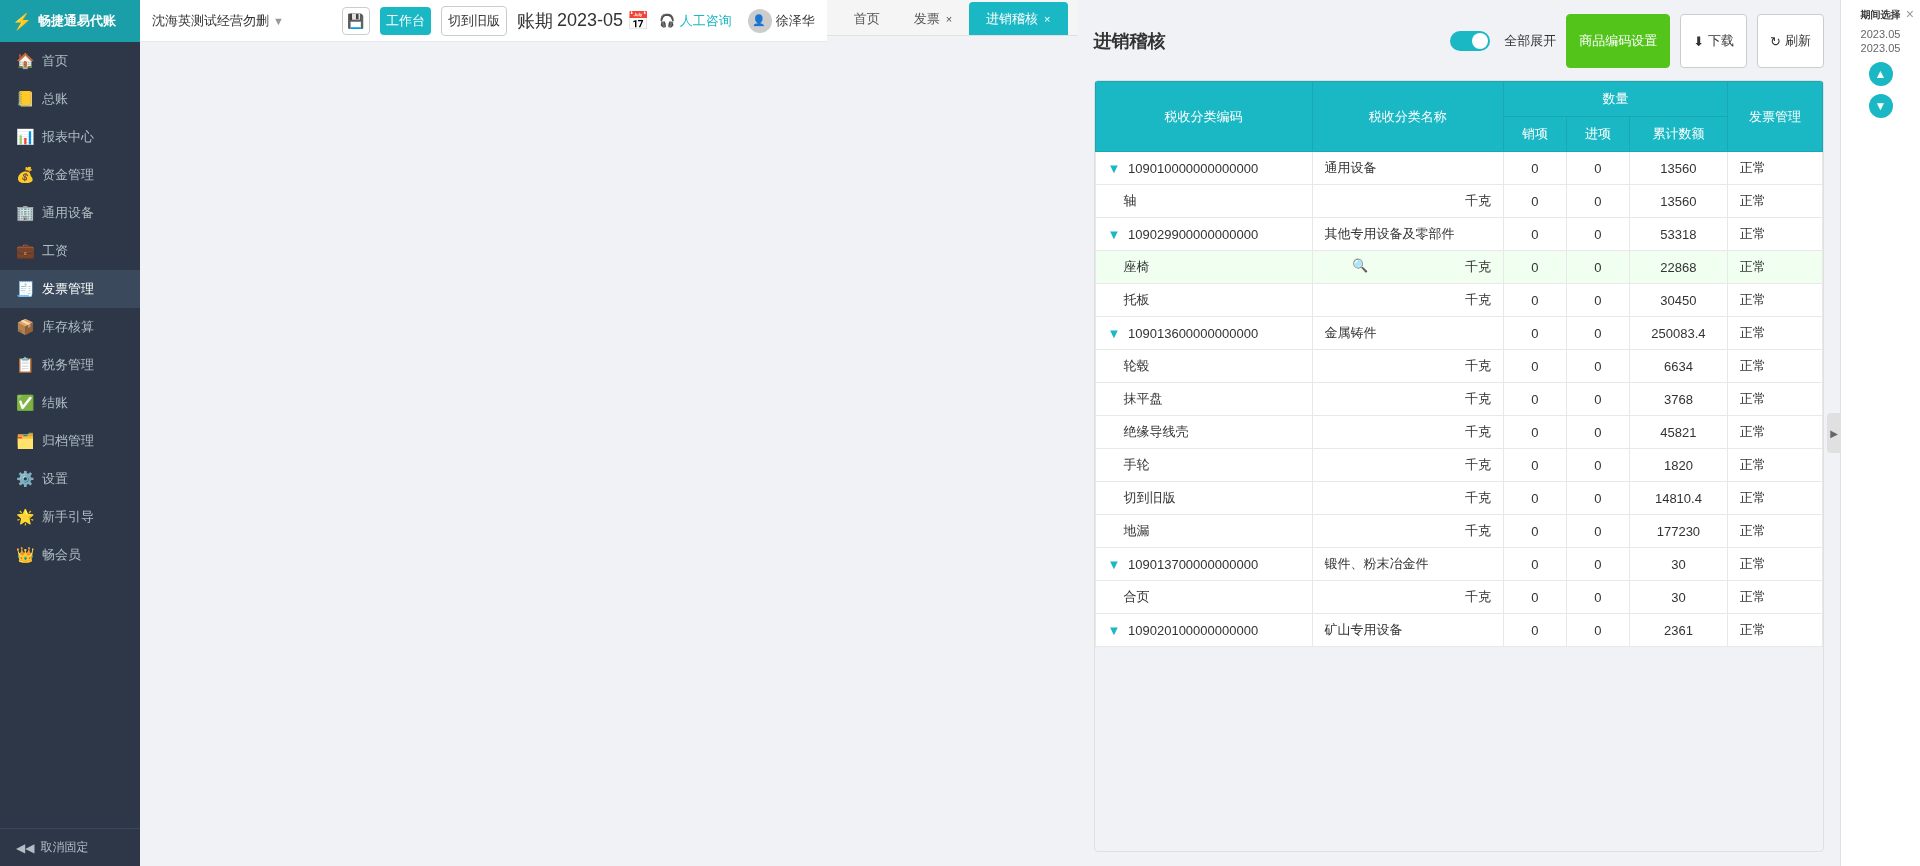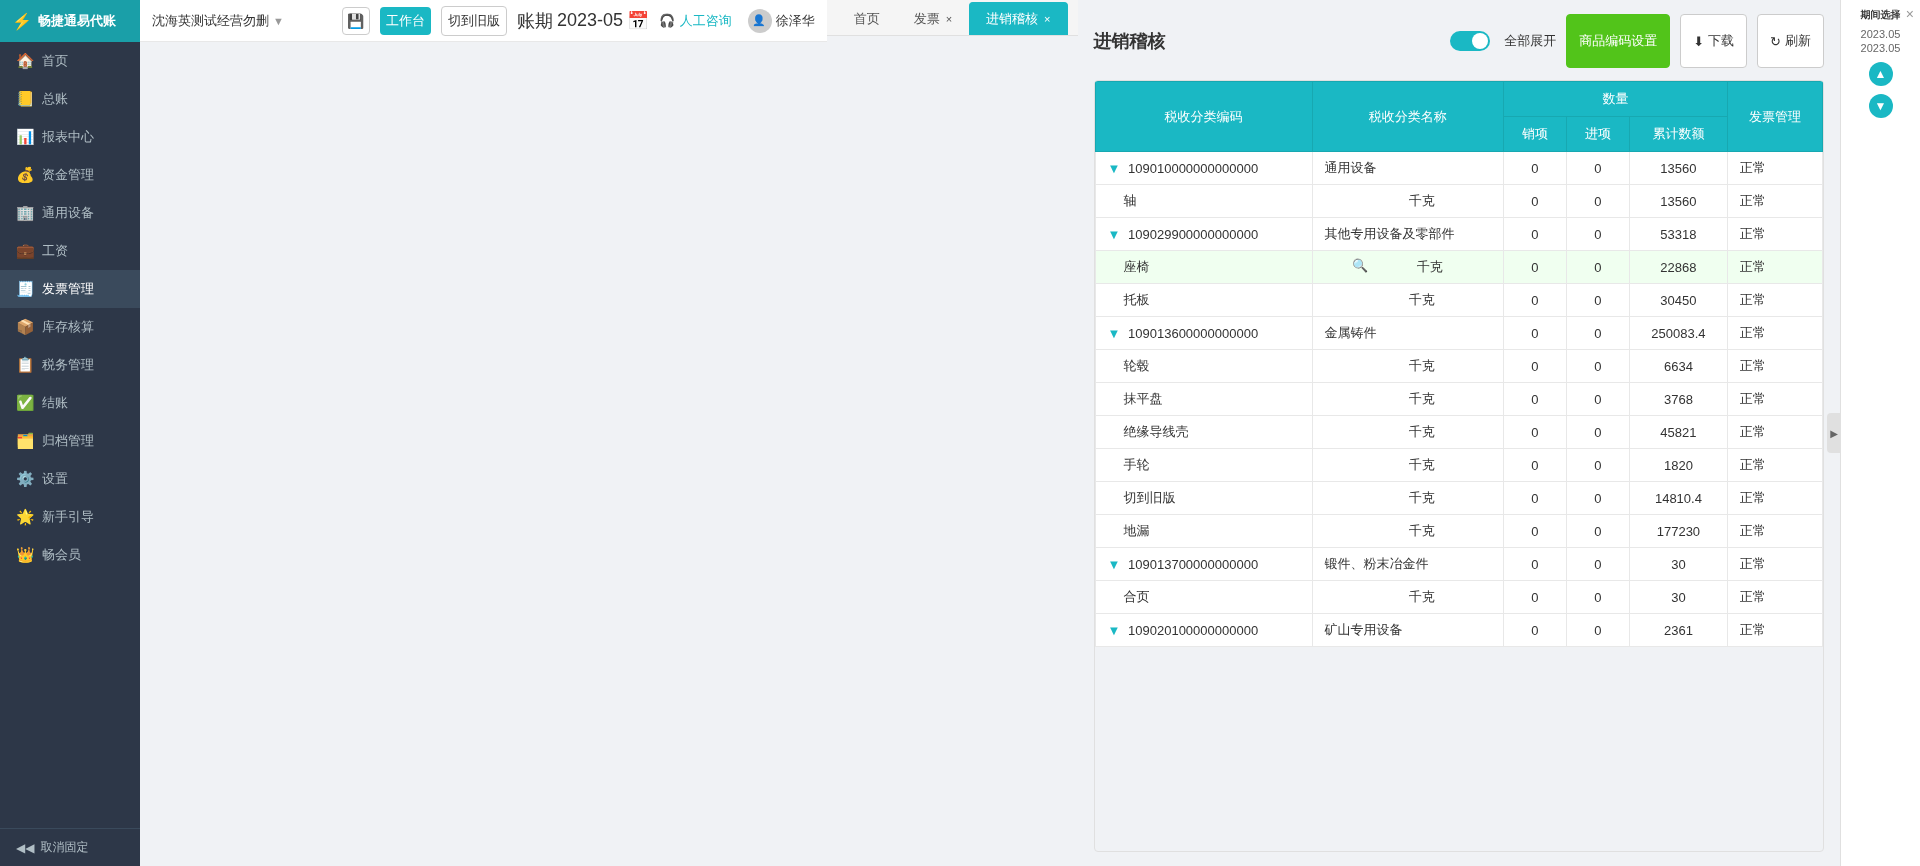--- a/index.html
+++ b/index.html
@@ -220,21 +220,21 @@
     tbody tr td {
       padding: 7px 12px;
       border: 1px solid #e8e8e8;
       font-size: 13px;
       color: #333;
     }
     tbody tr.highlighted { background: #4d7c0f; }
     tbody tr.highlighted td { background: #f0fff0; }
     .indent { padding-left: 28px !important; }
     td.center { text-align: center; }
-    td.right { text-align: center; padding-left: 40px; }
+    td.right { text-align: right; padding-left: 40px; }
     .expand-icon { color: #1ab8c4; margin-right: 4px; cursor: pointer; }
 
     
     .right-panel {
       width: 80px;
       background: white;
       border-left: 1px solid #e0e0e0;
       display: flex;
       flex-direction: column;
       align-items: center;

